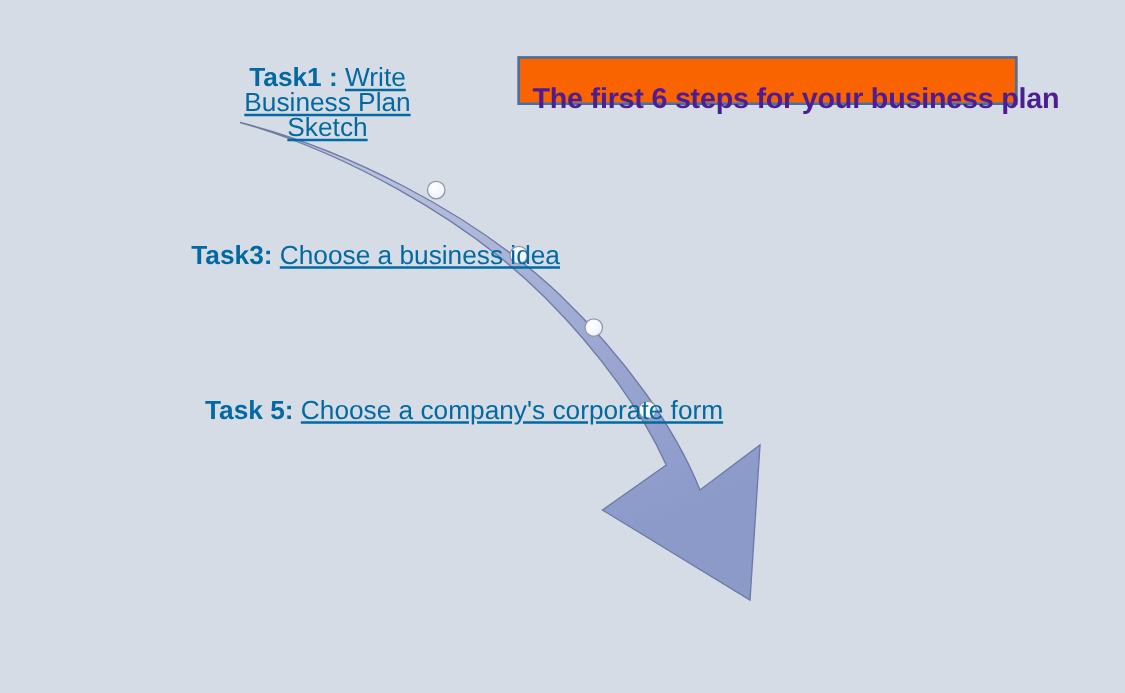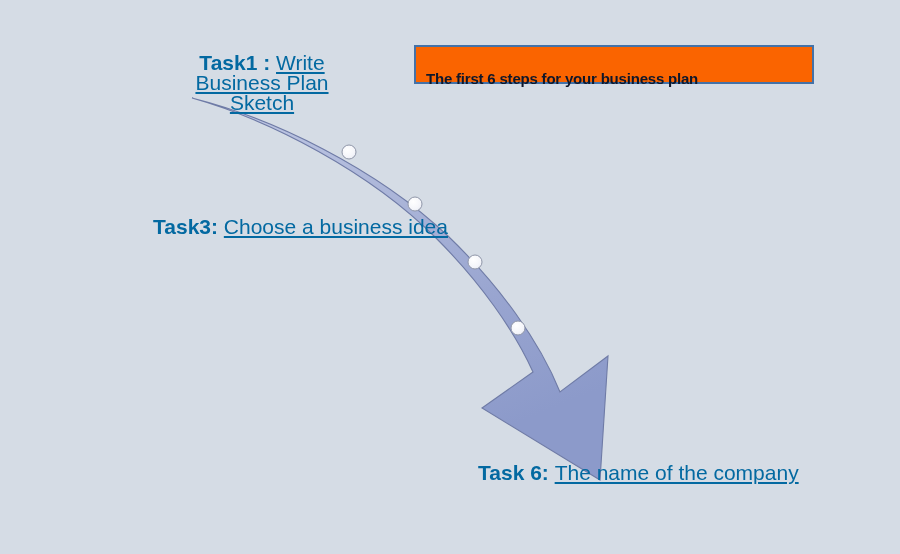--- a/index.html
+++ b/index.html
@@ -33,23 +33,23 @@
     width: 400px;
     height: 39px;
     background: #fa6400;
     border: 2px solid #4472a8;
     box-sizing: border-box;
     display: flex;
     align-items: center;
     justify-content: flex-start;
   }
   .banner-text {
-    font-size: 15px;
+    font-size: 23px;
     font-weight: bold;
-    color: #0f172a;
+    color: #4c1d95;
     padding-left: 10px;
     letter-spacing: -0.2px;
     white-space: nowrap;
     margin-top: 28px;
   }
   .task {
     position: absolute;
     font-size: 21px;
     color: #0369a1;
     line-height: 20px;
@@ -67,21 +67,20 @@
     width: 200px;
     text-align: center;
   }
   #task2 {
     left: 420px;
     top: 144px;
   }
   #task3 {
     left: 153px;
     top: 195px;
-    margin-top: 22px;
   }
   #task4 {
     left: 528px;
     top: 244px;
     width: 186px;
   }
   #task5 {
     left: 164px;
     top: 319px;
   }
@@ -133,18 +132,18 @@
   <div class="task" id="task1">
     <span class="lead">Task1 : </span><span class="body">Write Business Plan Sketch</span>
   </div>
 
 
   <div class="task" id="task3">
     <span class="lead">Task3: </span><span class="body">Choose a business idea</span>
   </div>
 
 
+  <div class="task" id="task5">
+    <span class="lead">Task 5: </span><span class="body">Choose a company's corporate form</span>
+  </div>
 
-  <div class="task" id="task6">
-    <span class="lead">Task 6: </span><span class="body">The name of the company</span>
-  </div>
 
 </div>
 
 </body></html>

